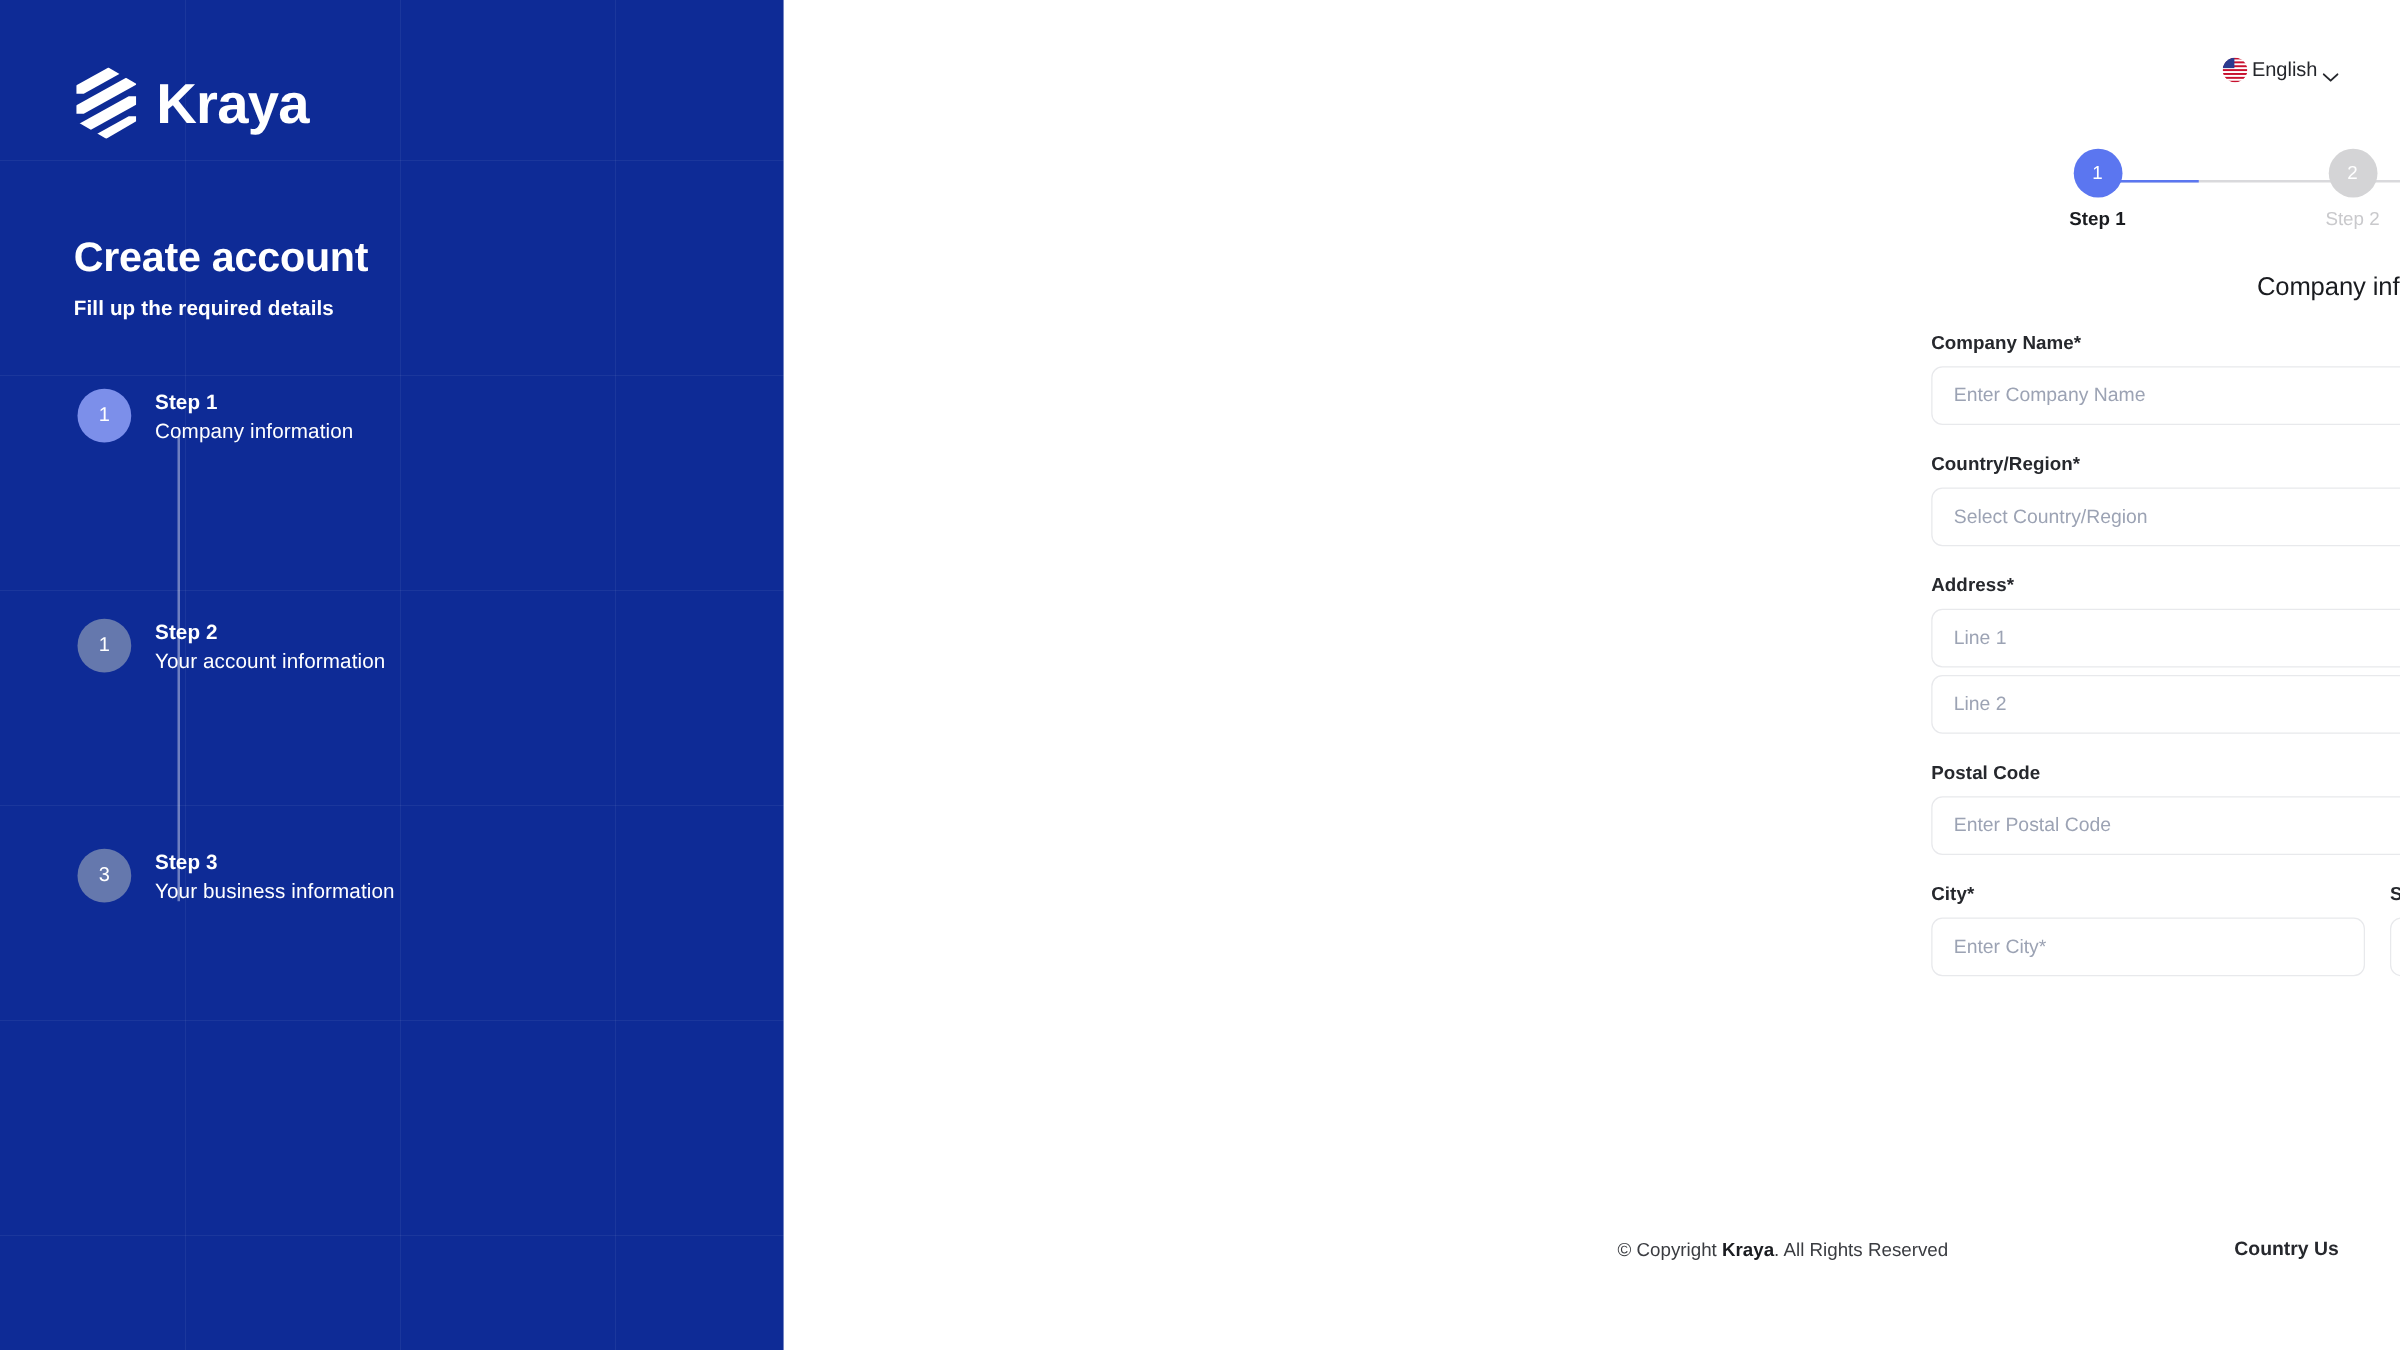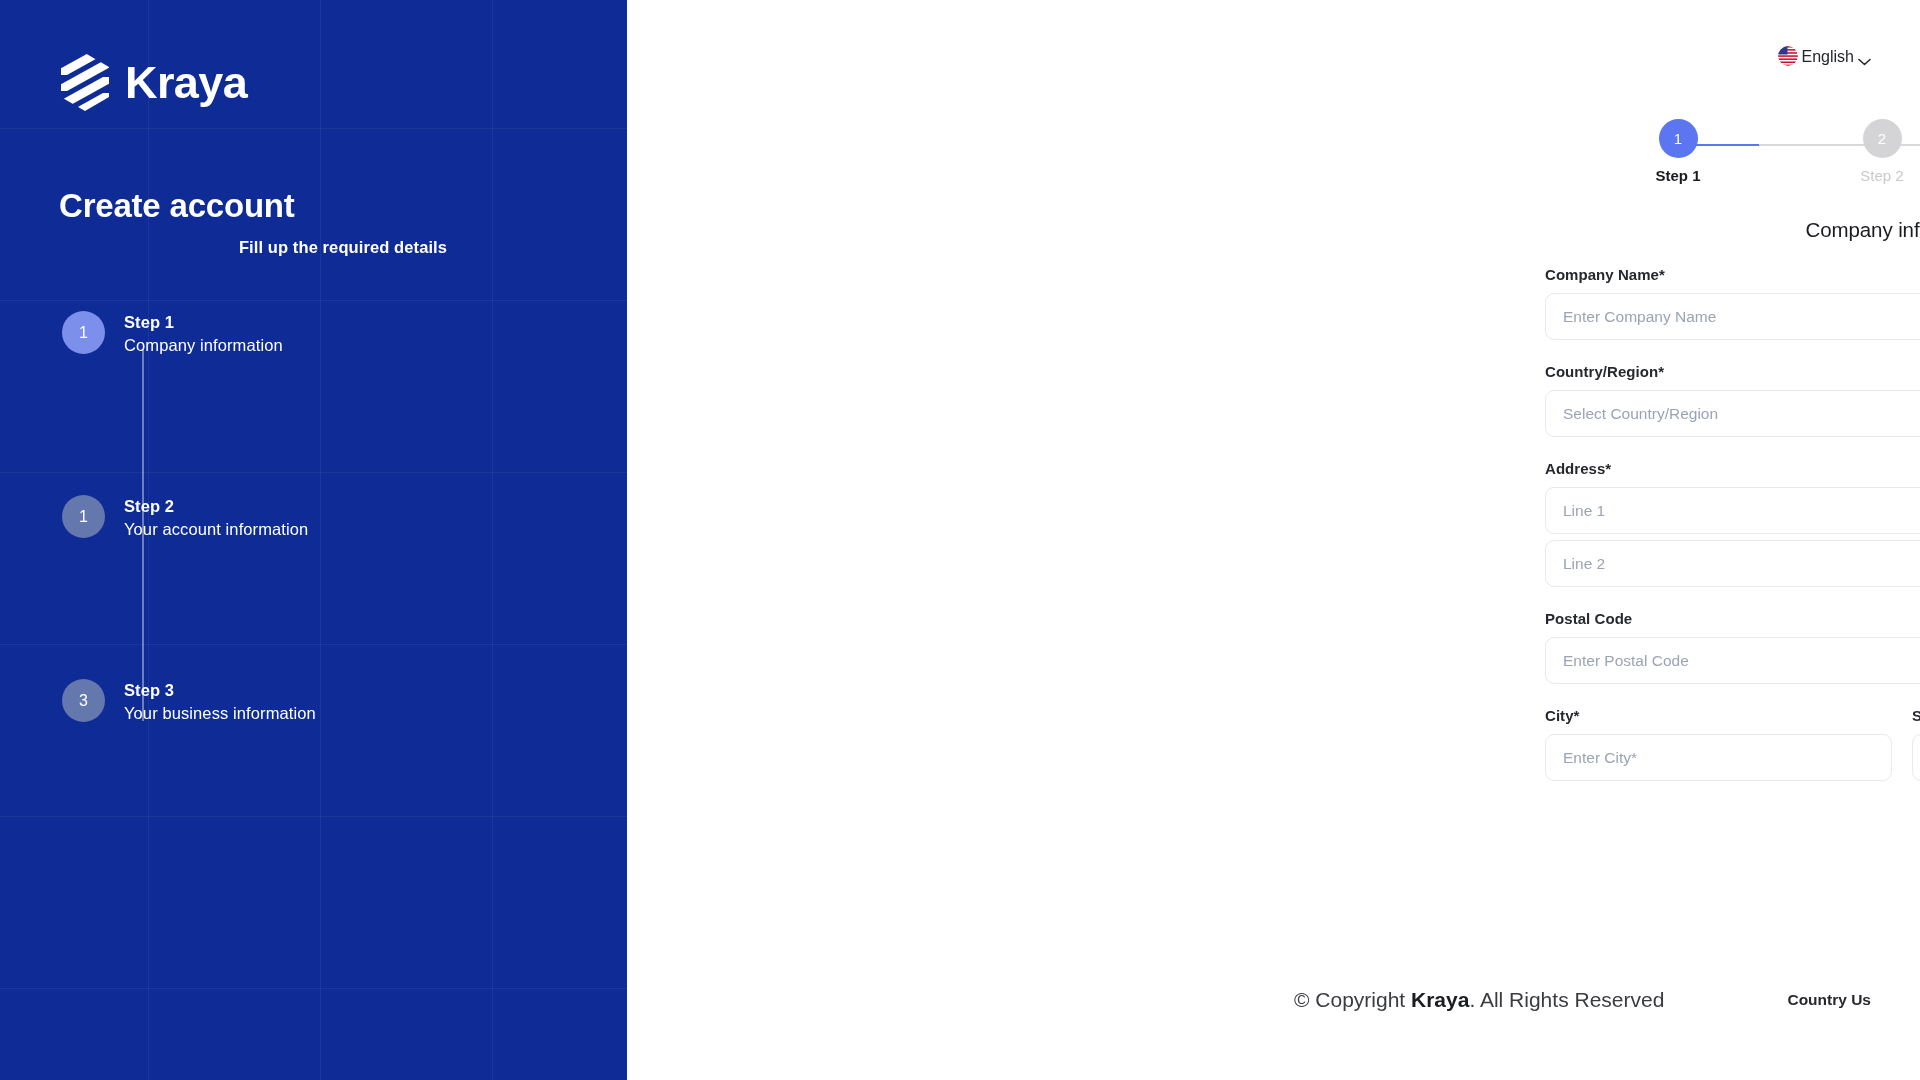--- a/index.html
+++ b/index.html
@@ -60,21 +60,20 @@
     font-size: 33px;
     font-weight: 700;
     letter-spacing: -0.2px;
   }
   .sidebar-sub {
     margin-top: 13px;
     color: #ffffff;
     font-size: 16.5px;
     font-weight: 600;
     letter-spacing: 0.1px;
-    text-align: center;
   }
 
   .steps { position: relative; margin-top: 54px; }
   .step-line {
     position: absolute;
     left: 83px;
     top: 38px;
     width: 2px;
     height: 372px;
     background: rgba(255,255,255,0.40);
@@ -244,21 +243,21 @@
     position: absolute;
     left: 627px;
     right: 0;
     bottom: 0;
     height: 160px;
     display: flex;
     align-items: center;
     justify-content: space-between;
     padding: 0 49px 0 40px;
   }
-  .copyright { font-size: 21px; color: #3A3C41; font-weight: 400; text-align: right; }
+  .copyright { font-size: 15px; color: #3A3C41; font-weight: 400; text-align: right; }
   .copyright b { font-weight: 700; color: #1A1C20; }
   .contact { font-size: 15.5px; color: #26282D; font-weight: 700; text-decoration: none; cursor: pointer; }
 </style>
 </head>
 <body>
 
 <div class="page">
 
   <aside class="sidebar">
     <div class="sidebar-grid"></div>

